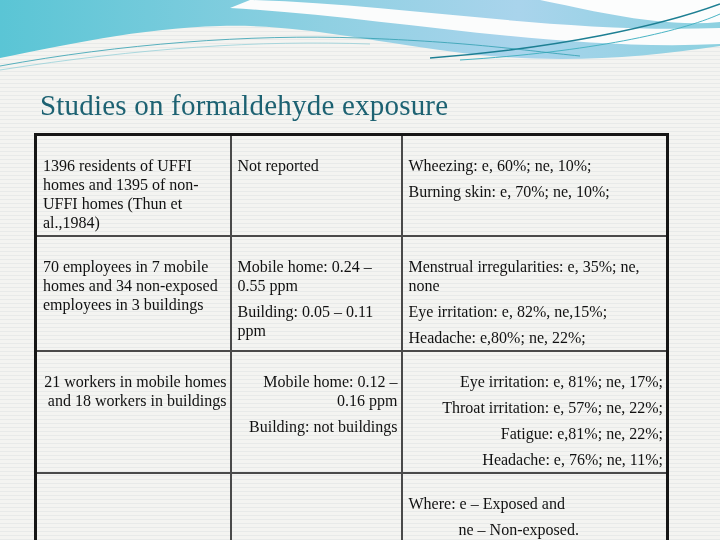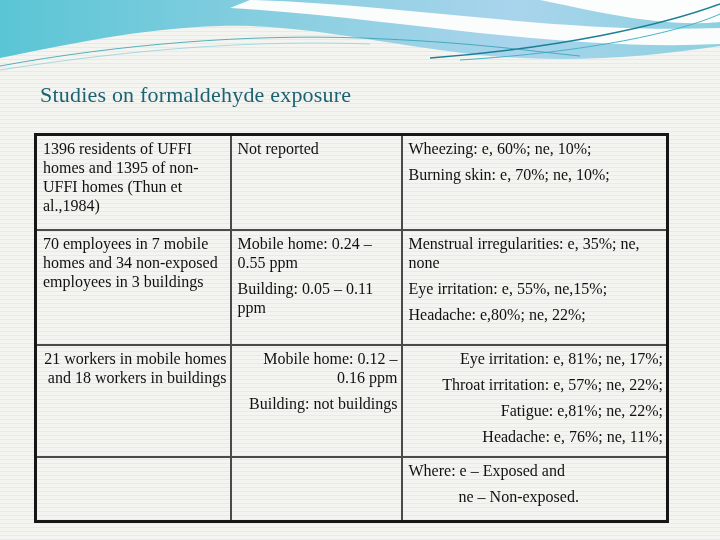--- a/index.html
+++ b/index.html
@@ -19,39 +19,39 @@
     );
     overflow: hidden;
   }
   .header-waves {
     position: absolute; top: 0; left: 0;
     width: 720px; height: 130px;
     pointer-events: none;
   }
   .slide-title {
     position: absolute;
-    left: 40px; top: 82px;
-    font-size: 22px;
+    left: 40px; top: 89px;
+    font-size: 29px;
     letter-spacing: 0.2px;
     color: #1d6272;
     white-space: nowrap;
   }
   table.studies {
     position: absolute;
     left: 34px; top: 133px;
     width: 632px;
     border-collapse: collapse;
     table-layout: fixed;
     border: 3px solid #161616;
     background: transparent;
   }
   table.studies td {
     border: 2px solid #4a4a4a;
     vertical-align: top;
-    padding: 3px 3px 3px 6px;
+    padding: 20px 3px 3px 6px;
     font-size: 16px;
     line-height: 19px;
     color: #111;
   }
   table.studies col.c1 { width: 195px; }
   table.studies col.c2 { width: 171px; }
   table.studies col.c3 { width: 266px; }
   tr.r1 { height: 95px; }
   tr.r2 { height: 115px; margin-top: 32px; }
   tr.r3 { height: 112px; text-align: right; }
@@ -112,21 +112,21 @@
       <tr class="r2">
         <td>
           <p>70 employees in 7 mobile homes and 34 non-exposed employees in 3 buildings</p>
         </td>
         <td>
           <p>Mobile home: 0.24 – 0.55 ppm</p>
           <p>Building: 0.05 – 0.11 ppm</p>
         </td>
         <td>
           <p>Menstrual irregularities: e, 35%; ne, none</p>
-          <p>Eye irritation: e, 55%, ne,15%;</p>
+          <p>Eye irritation: e, 82%, ne,15%;</p>
           <p>Headache: e,80%; ne, 22%;</p>
         </td>
       </tr>
       <tr class="r3">
         <td>
           <p>21 workers in mobile homes and 18 workers in buildings</p>
         </td>
         <td>
           <p>Mobile home: 0.12 – 0.16 ppm</p>
           <p>Building: not buildings</p>

